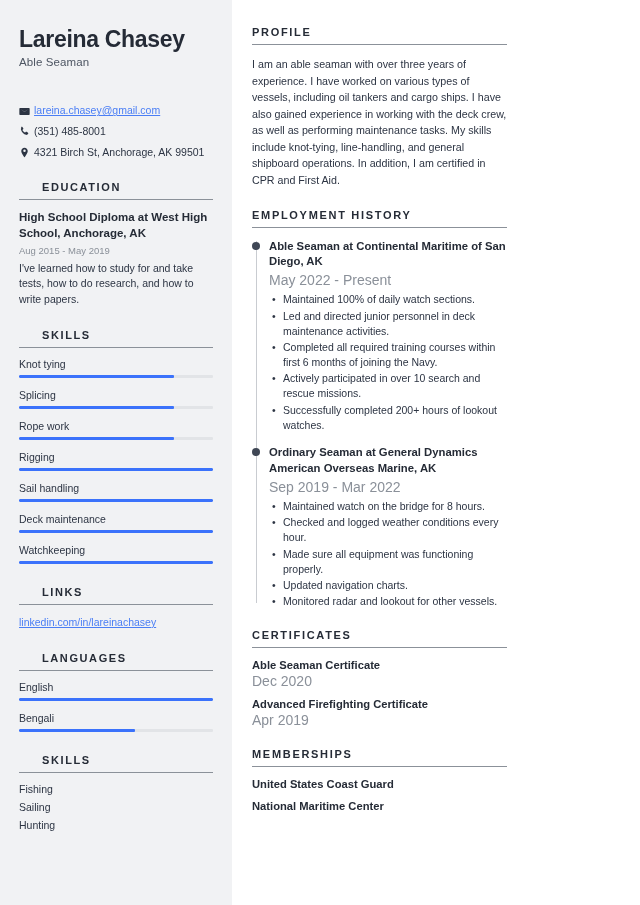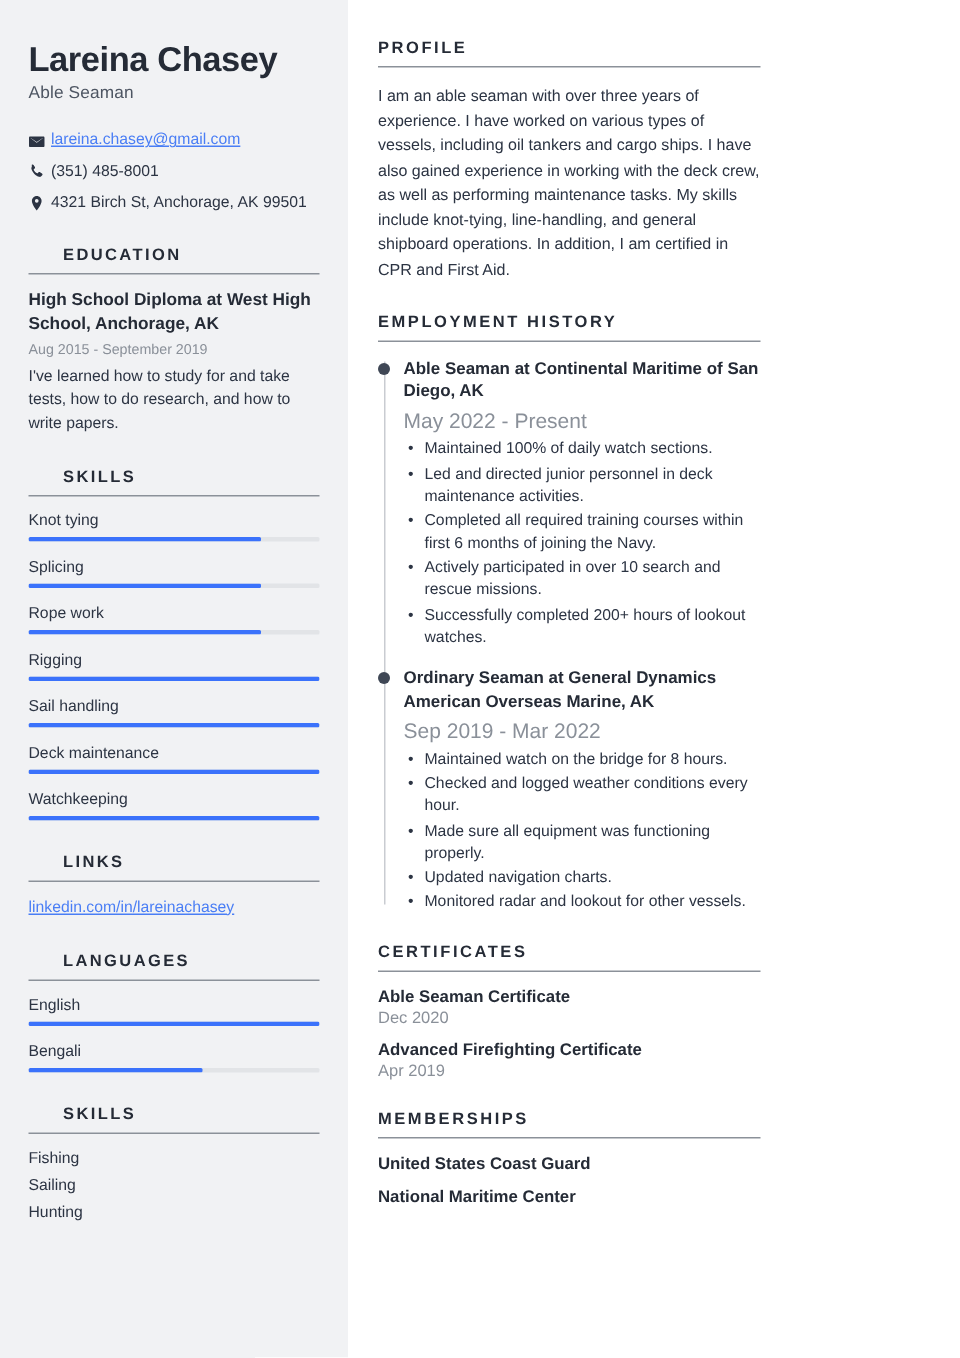--- a/index.html
+++ b/index.html
@@ -37,21 +37,21 @@
   }
 
   .job-title {
     font-size: 11.5px;
     color: #4d5562;
     margin-top: 4px;
     letter-spacing: 0.1px;
   }
 
   .contact-list {
-    margin-top: 19px;
+    margin-top: 36px;
   }
 
   .contact-row {
     display: flex;
     align-items: center;
     margin-bottom: 7px;
     font-size: 10.5px;
     color: #2c3443;
   }
 
@@ -234,21 +234,21 @@
 
   .cert-item { margin-bottom: 9px; }
 
   .cert-name {
     font-size: 11.2px;
     font-weight: bold;
     color: #252b36;
   }
 
   .cert-date {
-    font-size: 11px;
+    font-size: 14px;
     color: #8a9099;
     margin-top: 2px;
   }
 
   .member-item {
     font-size: 11.2px;
     font-weight: bold;
     color: #252b36;
     margin-bottom: 10px;
   }
@@ -291,21 +291,21 @@
         </span>
         <span class="contact-text">4321 Birch St, Anchorage, AK 99501</span>
       </div>
 
     </div>
 
     <section class="side-section">
       <div class="side-heading">EDUCATION</div>
       <div class="heading-rule"></div>
       <div class="edu-degree">High School Diploma at West High School, Anchorage, AK</div>
-      <div class="edu-date">Aug 2015 - September 2019</div>
+      <div class="edu-date">Aug 2015 - May 2019</div>
       <div class="edu-desc">I've learned how to study for and take tests, how to do research, and how to write papers.</div>
     </section>
 
     <section class="side-section">
       <div class="side-heading">SKILLS</div>
       <div class="heading-rule"></div>
 
       <div class="skill-item">
         <div class="skill-label">Knot tying</div>
         <div class="bar-track">

